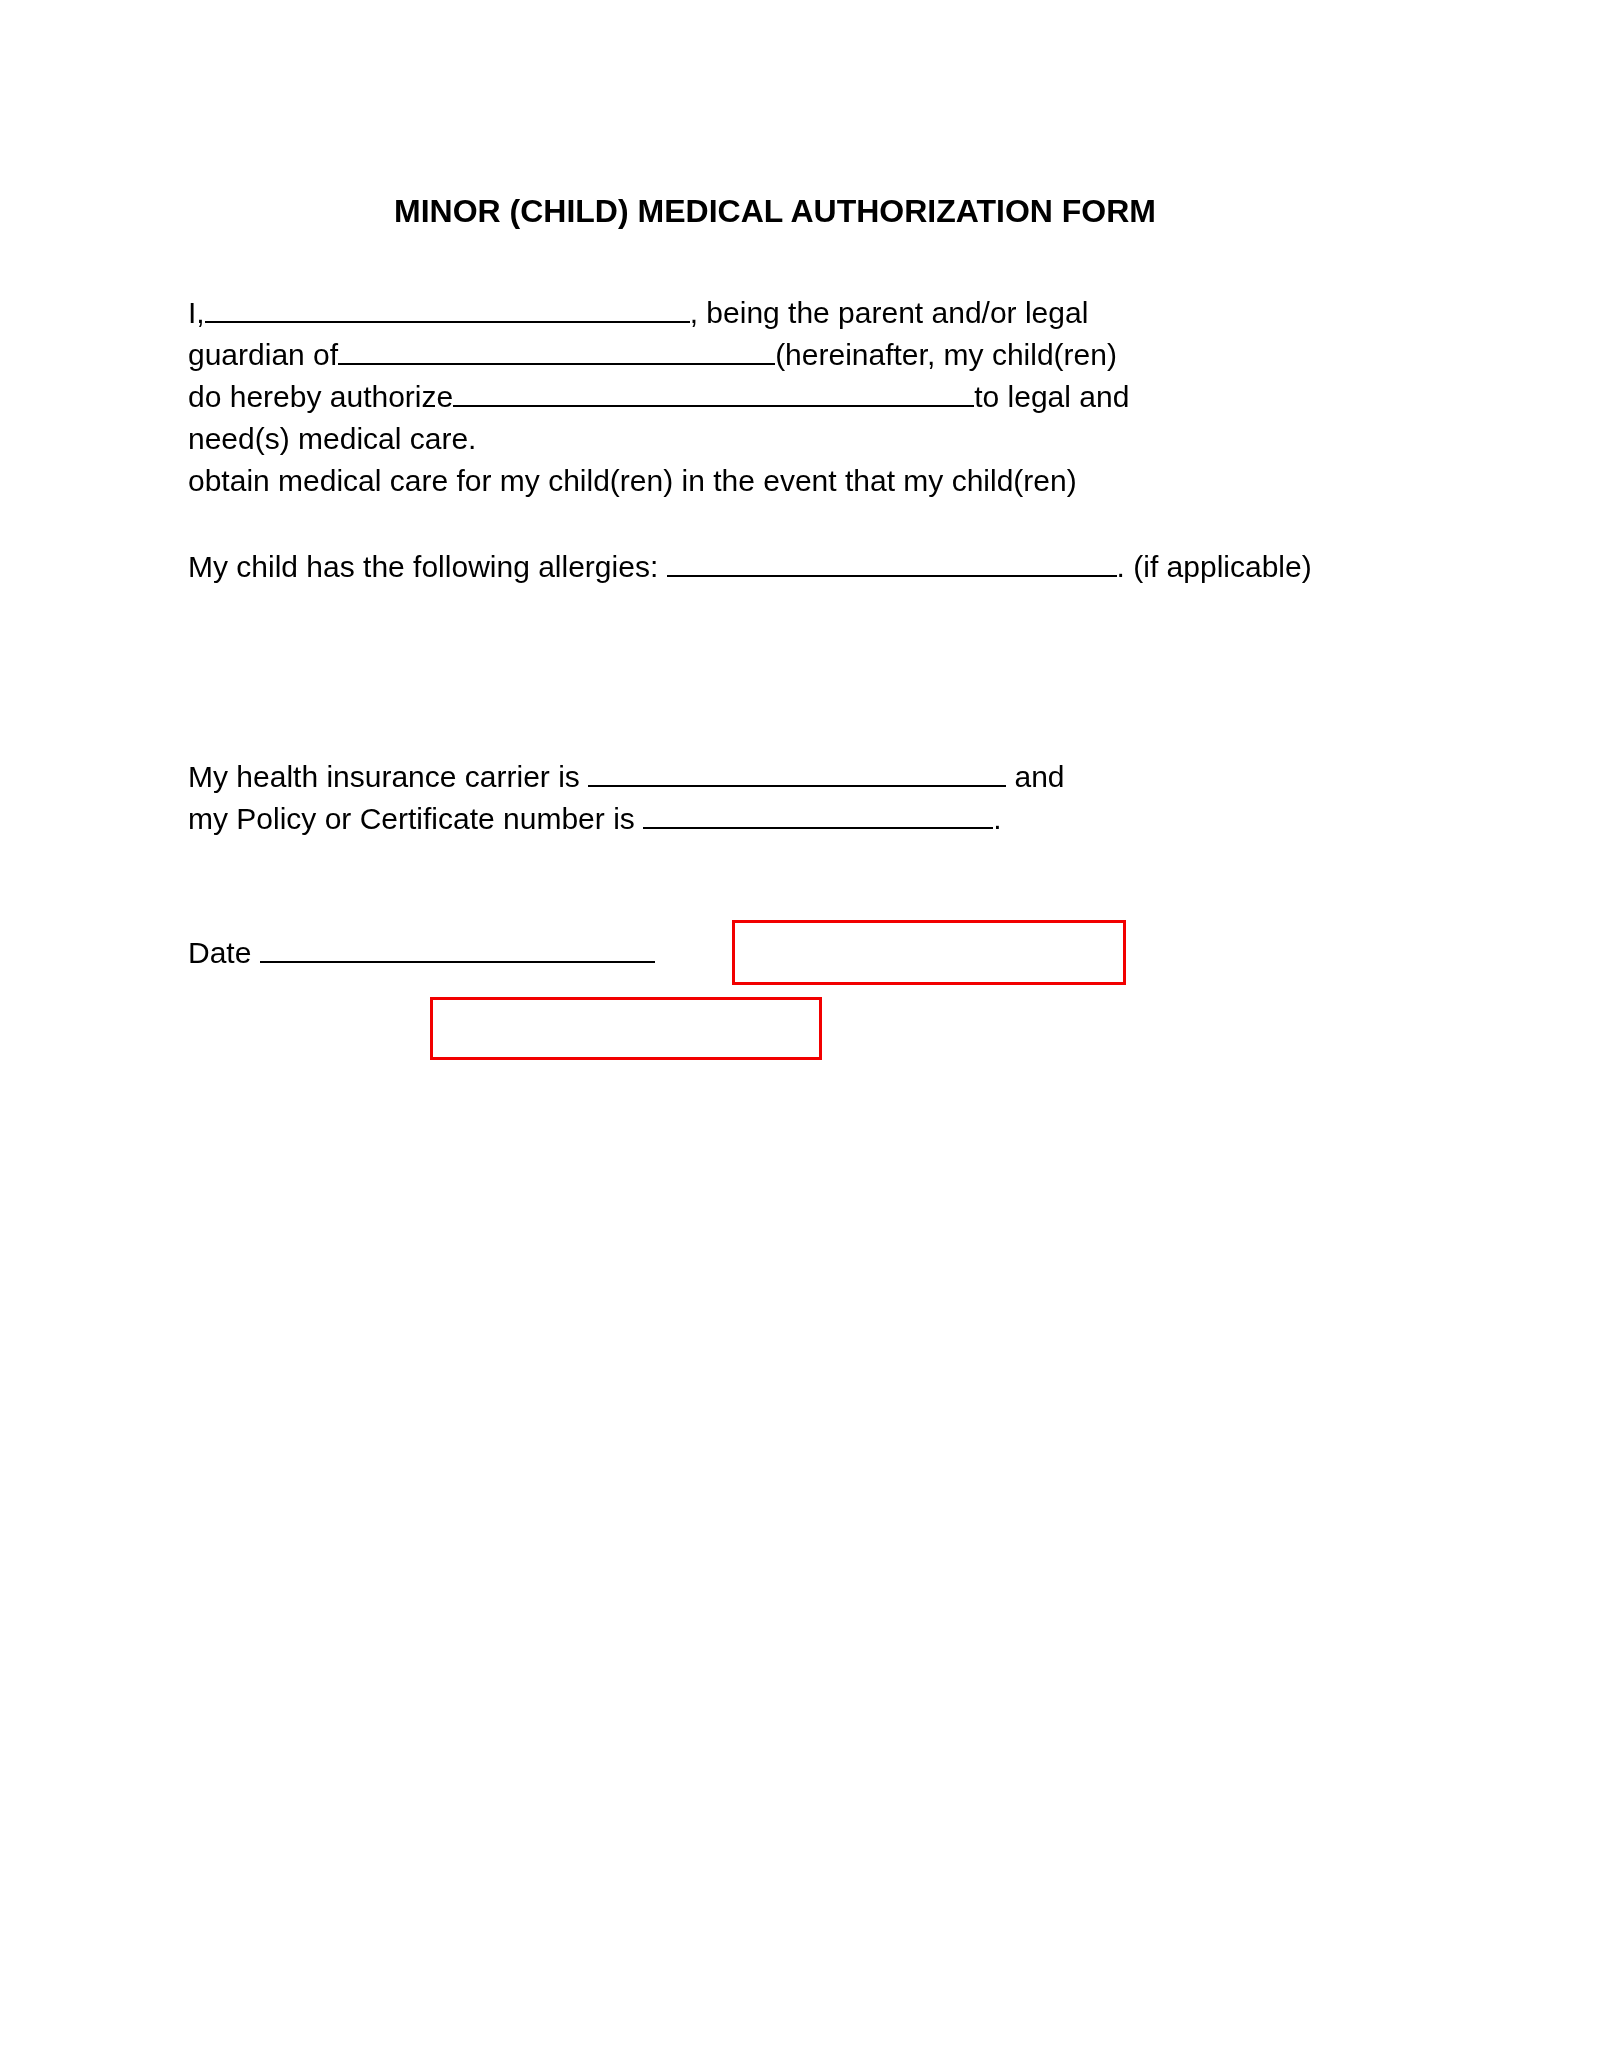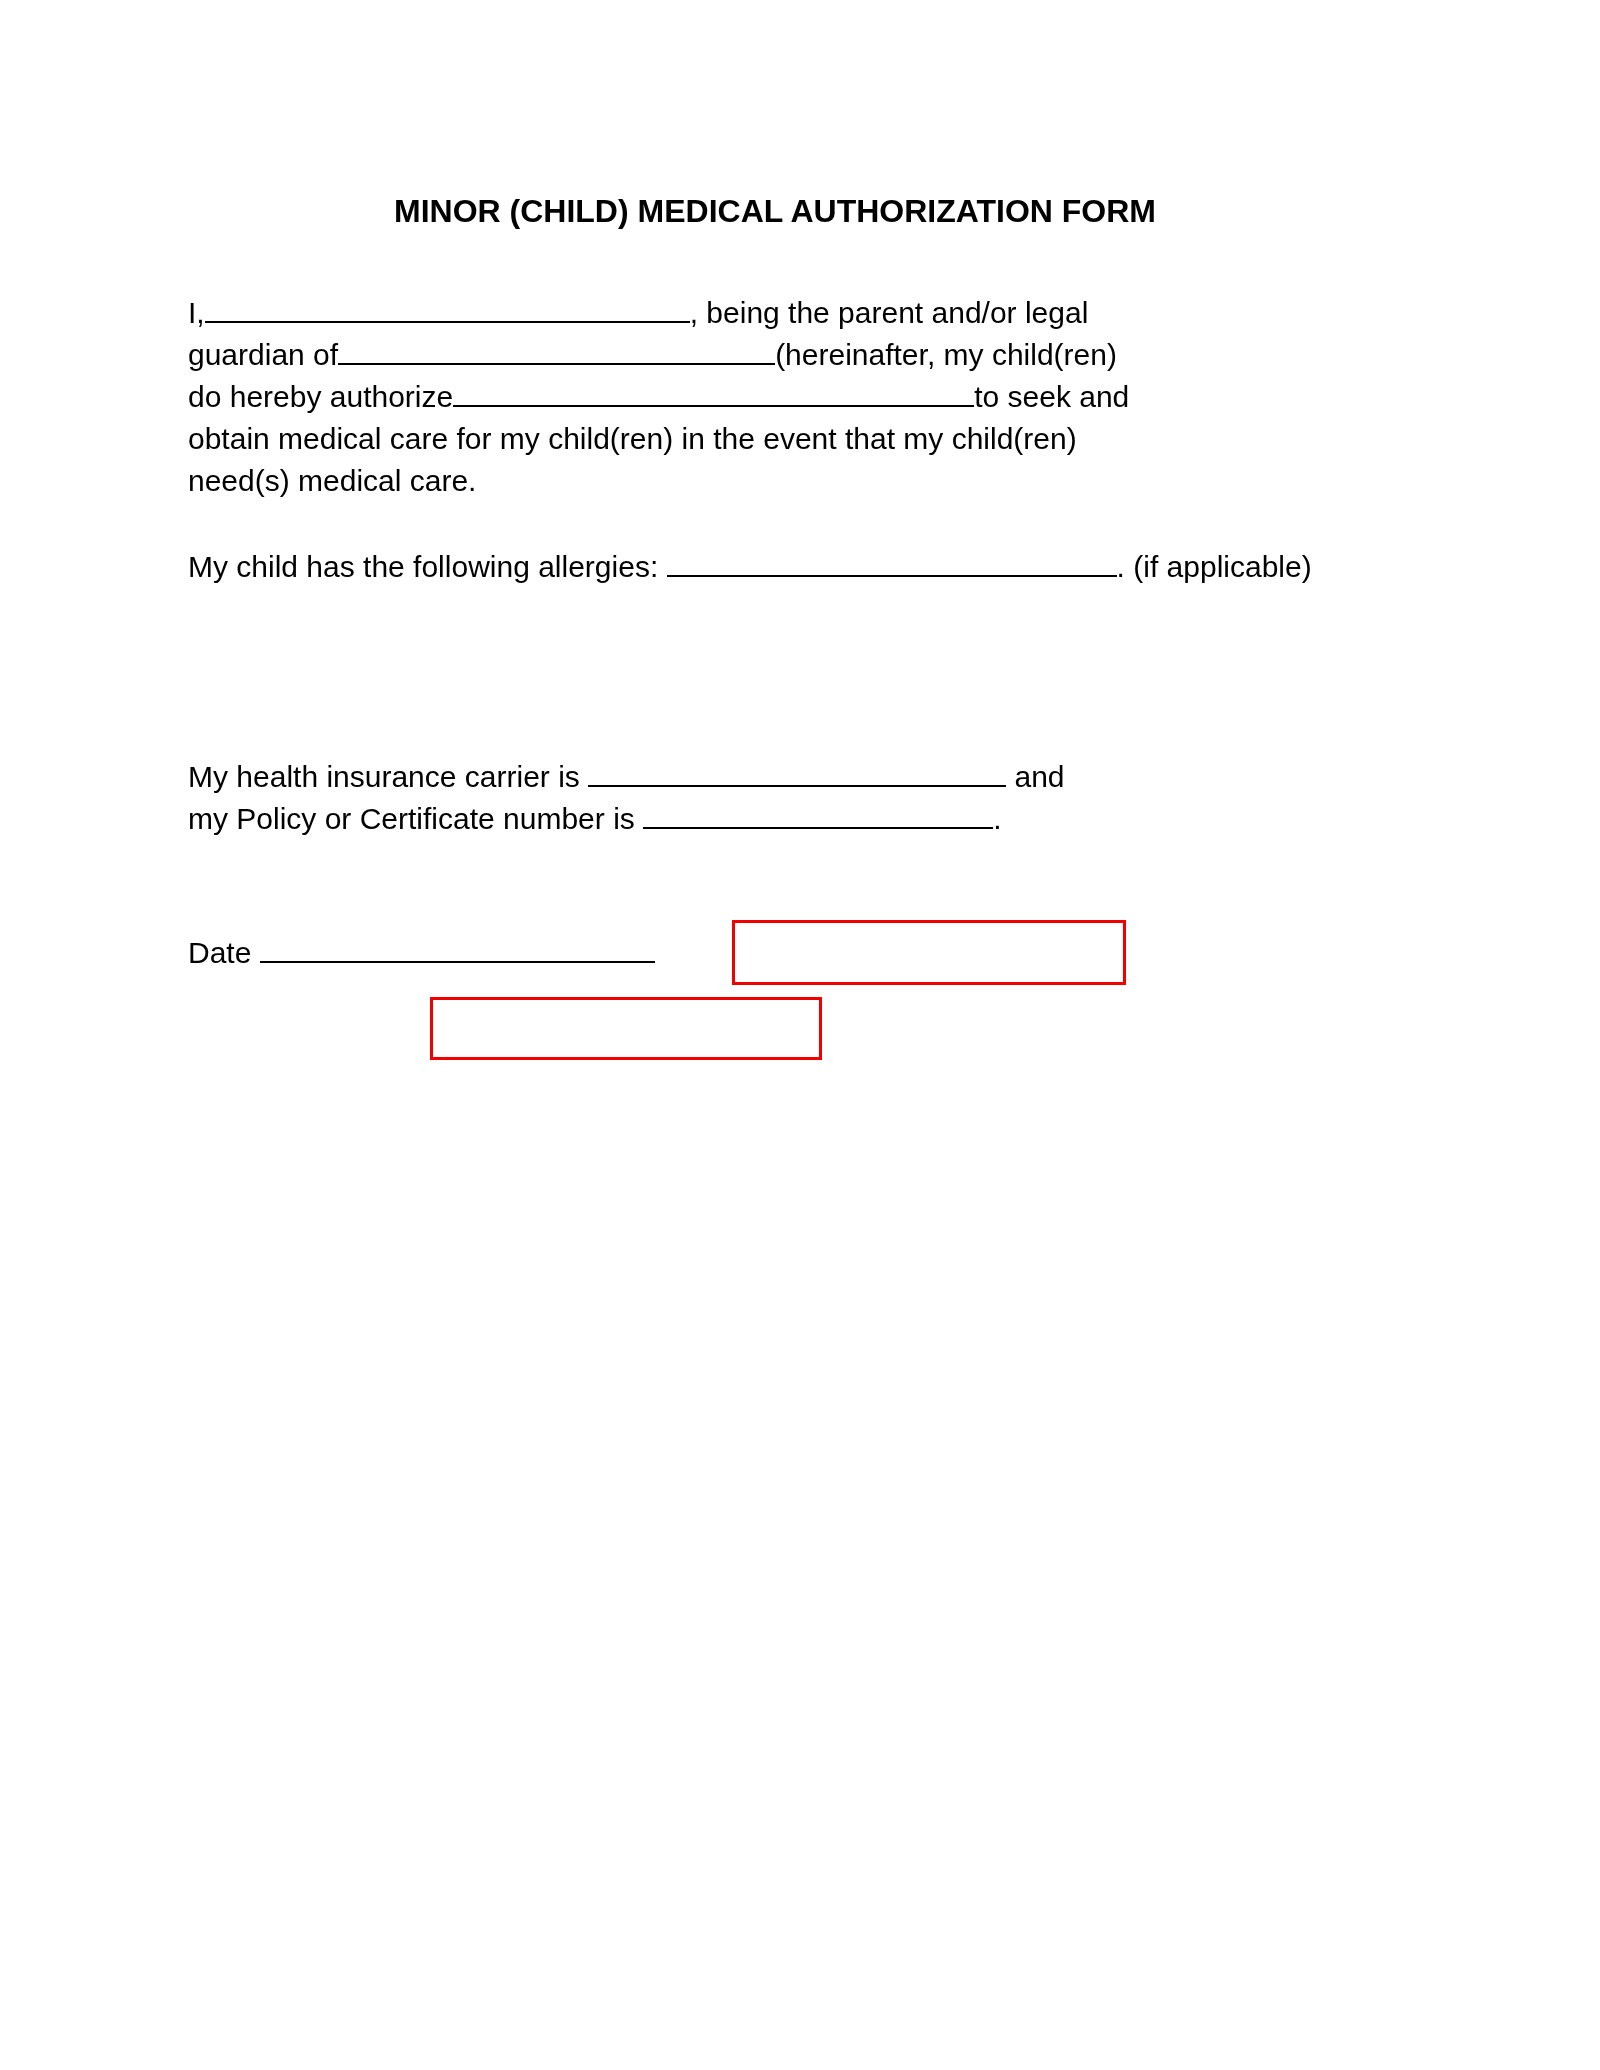--- a/index.html
+++ b/index.html
@@ -55,23 +55,23 @@
 </head>
 <body>
 
 <div class="page">
 
   <div class="abs title" style="top:190px">MINOR (CHILD) MEDICAL AUTHORIZATION FORM</div>
 
   <div class="abs block" style="top:278px">
     <div class="line"><span>I,</span><span class="blank" style="width:485px"></span><span>, being the parent and/or legal</span></div>
     <div class="line"><span>guardian of</span><span class="blank" style="width:437px"></span><span>(hereinafter, my child(ren)</span></div>
-    <div class="line"><span>do hereby authorize</span><span class="blank" style="width:521px"></span><span>to seek and</span></div>
+    <div class="line"><span>do hereby authorize</span><span class="blank" style="width:521px"></span><span>to legal and</span></div>
+    <div class="line"><span>need(s) medical care.</span></div>
     <div class="line"><span>obtain medical care for my child(ren) in the event that my child(ren)</span></div>
-    <div class="line"><span>need(s) medical care.</span></div>
   </div>
 
   <div class="abs block" style="top:532px">
     <div class="line"><span>My child has the following allergies: </span><span class="blank" style="width:450px"></span><span>. (if applicable)</span></div>
   </div>
 
 
   <div class="abs block" style="top:742px">
     <div class="line"><span>My health insurance carrier is </span><span class="blank" style="width:418px"></span><span> and</span></div>
     <div class="line"><span>my Policy or Certificate number is </span><span class="blank" style="width:350px"></span><span>.</span></div>

